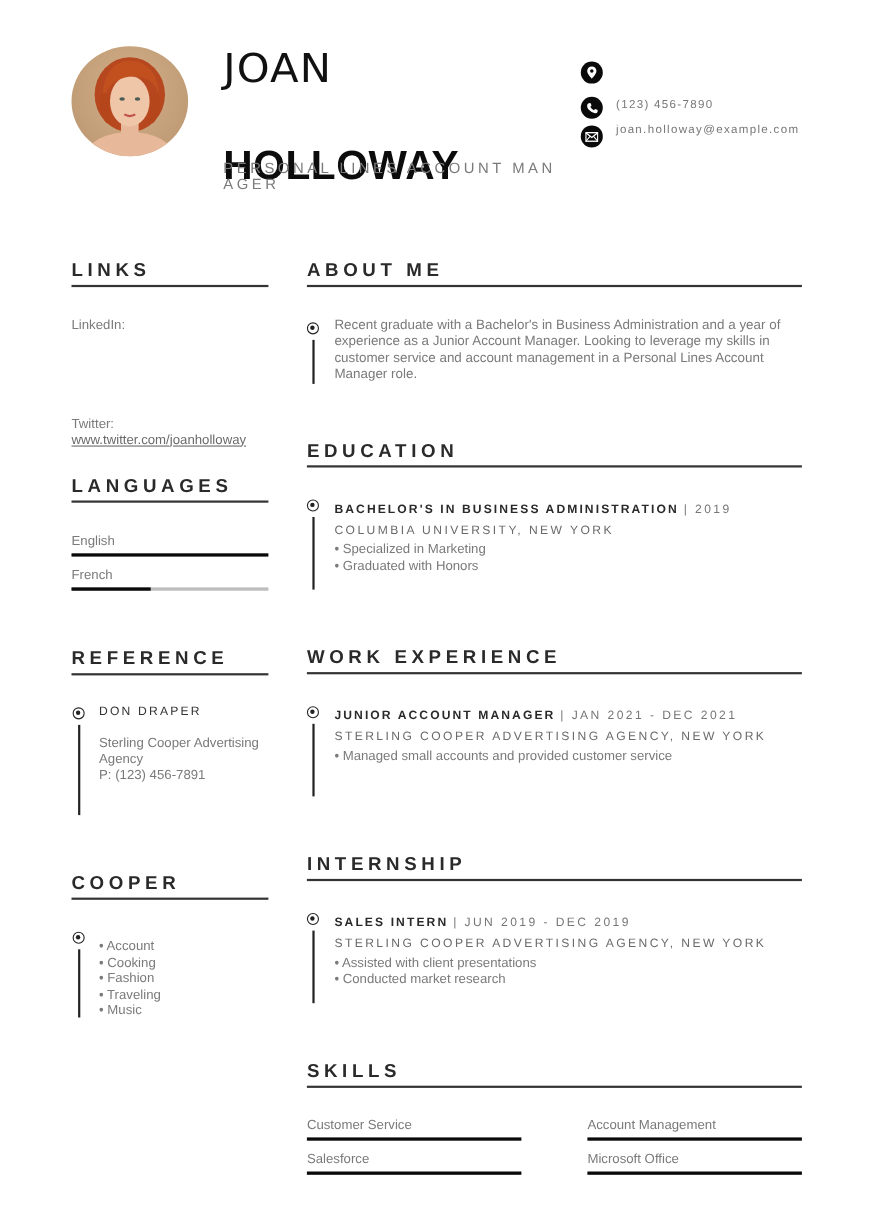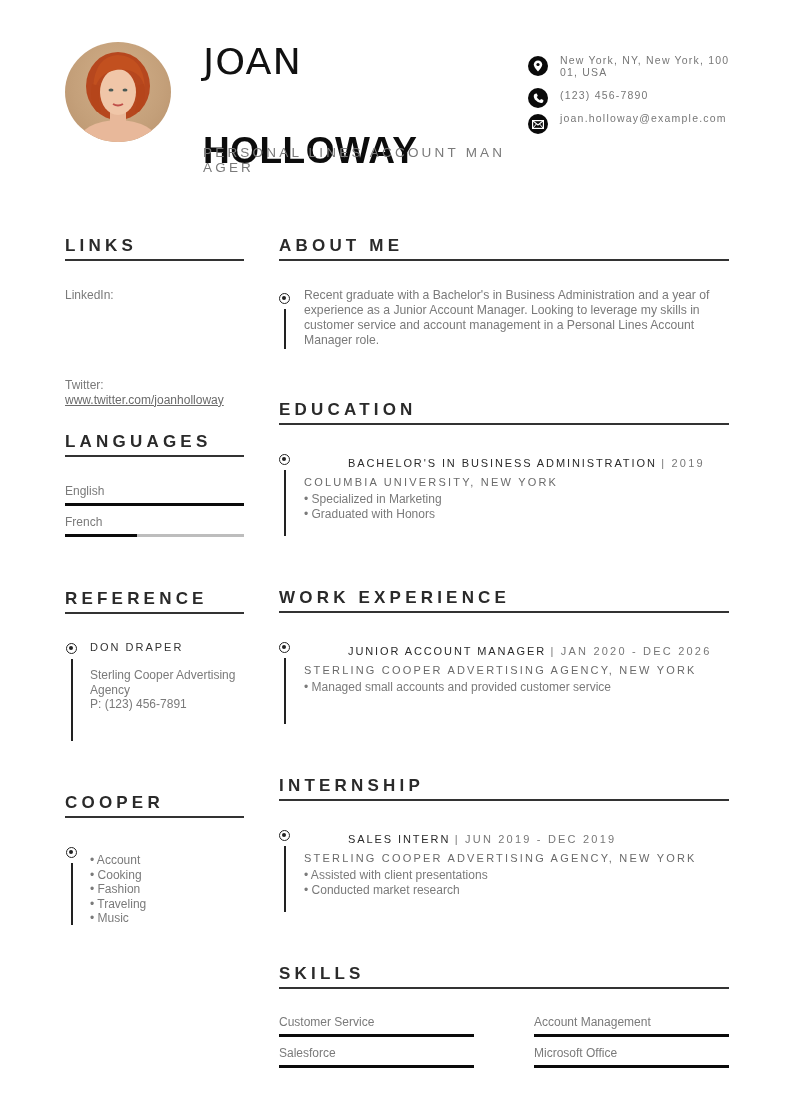--- a/index.html
+++ b/index.html
@@ -54,21 +54,21 @@
     
     .marker {
       position: absolute; width: 11px; height: 11px; border: 1.5px solid #222; border-radius: 50%;
     }
     .marker::after {
       content: ""; position: absolute; left: 2px; top: 2px; width: 4px; height: 4px;
       background: #222; border-radius: 50%;
     }
     .vline { position: absolute; width: 1.5px; background: #222; }
 
-    .entry-title { font-size: 11px; color: #2a2a2a; letter-spacing: 1.9px; font-weight: normal; margin-left: 44px; }
+    .entry-title { font-size: 11px; color: #2a2a2a; letter-spacing: 1.9px; font-weight: bold; }
     .entry-date { font-size: 11px; color: #777; letter-spacing: 2.2px; font-weight: normal; }
     .entry-sub { font-size: 11px; color: #6a6a6a; letter-spacing: 2.2px; }
     .bullet { font-size: 12px; color: #7a7a7a; line-height: 14.5px; }
 
     .bar-full { position: absolute; height: 3px; background: #0a0a0a; }
     .bar-track { position: absolute; height: 3px; background: #bdbdbd; }
   </style>
 </head>
 <body>
 
@@ -91,21 +91,20 @@
 <div class="last-name">HOLLOWAY</div>
 <div class="job-title">PERSONAL LINES ACCOUNT MANAGER</div>
 
 <div class="contact-row" style="top:54px;">
   <span class="contact-icon">
     <svg width="10" height="12" viewBox="0 0 10 12">
         <path d="M5 0.5C2.5 0.5 0.8 2.3 0.8 4.6 0.8 7.6 5 11.5 5 11.5S9.2 7.6 9.2 4.6C9.2 2.3 7.5 0.5 5 0.5Z" fill="#fff"></path>
         <circle cx="5" cy="4.5" r="1.6" fill="#0a0a0a"></circle>
       </svg>
   </span>
-  <span class="contact-text">New York, NY, New York, 10001, USA</span>
 </div>
 <div class="contact-row" style="top:86px;">
   <span class="contact-icon">
     <svg width="11" height="11" viewBox="0 0 11 11">
         <path d="M2.2 0.8 L3.8 0.6 L4.8 3 L3.7 4 Q4.6 6 6.9 7.2 L8 6.1 L10.4 7.1 L10.2 8.8 Q9.6 10.2 8 10 Q4.5 9.4 1.8 6.4 Q0.2 4.2 0.9 2 Q1.3 1 2.2 0.8Z" fill="#fff"></path>
       </svg>
   </span>
   <span class="contact-text" style="margin-top:3px;">(123) 456-7890</span>
 </div>
 <div class="contact-row" style="top:112px;">
@@ -178,21 +177,21 @@
   <div>• Specialized in Marketing</div>
   <div>• Graduated with Honors</div>
 </div>
 
 <div class="section-title" style="left:279px; top:588px;">WORK EXPERIENCE</div>
 <div class="section-rule" style="left:279px; top:611px; width:450px;"></div>
 <div class="marker" style="left:279px; top:642px;"></div>
 <div class="vline" style="left:284px; top:658px; height:66px;"></div>
 <div class="abs" style="left:304px; top:641px;">
   <span class="entry-title">JUNIOR ACCOUNT MANAGER</span>
-  <span class="entry-date">| JAN 2020 - DEC 2026</span>
+  <span class="entry-date">| JAN 2021 - DEC 2021</span>
 </div>
 <div class="abs entry-sub" style="left:304px; top:664px;">STERLING COOPER ADVERTISING AGENCY, NEW YORK</div>
 <div class="abs bullet" style="left:304px; top:680px;">
   <div>• Managed small accounts and provided customer service</div>
 </div>
 
 <div class="section-title" style="left:279px; top:776px;">INTERNSHIP</div>
 <div class="section-rule" style="left:279px; top:799px; width:450px;"></div>
 <div class="marker" style="left:279px; top:830px;"></div>
 <div class="vline" style="left:284px; top:846px; height:66px;"></div>

